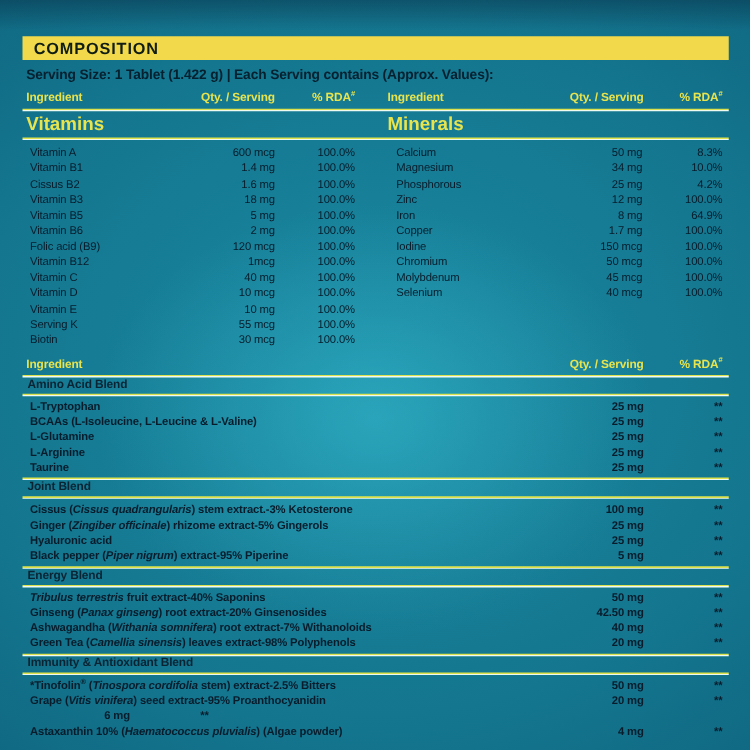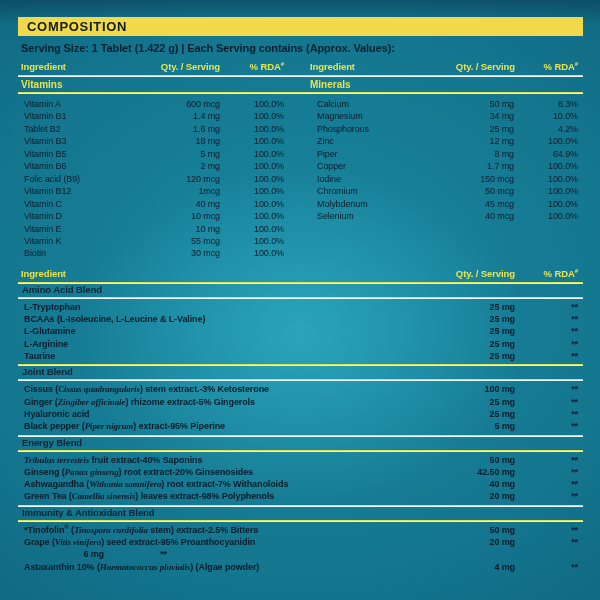--- a/index.html
+++ b/index.html
@@ -5,53 +5,53 @@
   html,body{margin:0;padding:0;}
   body{
     width:600px;height:600px;overflow:hidden;position:relative;
     font-family:"Liberation Sans","DejaVu Sans",sans-serif;
     background-color:#14758e;
     background-image:
       linear-gradient(180deg, rgba(6,44,66,.45) 0%, rgba(6,44,66,0) 4%),
       radial-gradient(ellipse 310px 240px at 50% 56%, rgba(62,200,218,.45) 0%, rgba(62,200,218,0) 72%),
       radial-gradient(ellipse 620px 520px at 50% 50%, #1a89a2 0%, #14758e 55%, #0c5b75 100%);
   }
-  .sheet{position:absolute;left:18px;top:17px;width:565px;}
+  .sheet{position:absolute;left:18px;top:29px;width:565px;}
   .banner{
     height:19px;background:#f2d94b;color:#101d14;
     display:flex;align-items:center;
     font-size:13px;font-weight:700;letter-spacing:.7px;
     padding-left:9px;
   }
   .serving{margin-top:6px;padding-left:3px;font-size:11px;font-weight:700;color:#05202f;letter-spacing:-.1px;}
   .rule{height:2px;background:linear-gradient(180deg,#dde24c 0 50%,#eefaf2 50% 100%);}
   .hdr{display:flex;font-size:9.5px;font-weight:700;color:#e8e44e;letter-spacing:-.1px;justify-content:flex-end;}
   .hdr-top{margin-top:7px;margin-bottom:3px;}
   .half-l{width:280px;box-sizing:border-box;display:flex;padding-left:3px;padding-right:14px;}
   .half-r{flex:1;box-sizing:border-box;display:flex;padding-left:12px;padding-right:5px;}
   .cname{flex:1;overflow:hidden;white-space:nowrap;}
   .cqty{width:70px;text-align:right;white-space:nowrap;}
   .crda{width:64px;text-align:right;white-space:nowrap;}
   .half-r .crda{width:63px;}
   .titles{display:flex;padding:2px 0;}
-  .sec-yellow{font-size:10px;font-weight:700;color:#e8e44e;}
+  .sec-yellow{font-size:15px;font-weight:700;color:#e8e44e;}
   .cols{display:flex;}
   .list{padding-top:4px;}
   .list-l{width:280px;box-sizing:border-box;padding-left:6px;padding-right:14px;}
   .list-r{flex:1;box-sizing:border-box;padding-left:19px;padding-right:5px;}
   .trow{display:flex;line-height:12.45px;font-size:9px;font-weight:400;color:#081c2b;letter-spacing:-.1px;}
   .hdr-bottom{margin-top:8px;margin-bottom:3px;padding-left:3px;padding-right:5px;}
   .hdr-bottom .cqty{width:80px;}
   .hdr-bottom .crda{width:63px;}
   .sec-title{font-size:9.5px;font-weight:700;color:#0a2433;padding:1px 0 2px 4px;line-height:10px;letter-spacing:-.1px;}
   .bwrap{padding-left:6px;padding-right:5px;padding-top:2px;padding-bottom:2px;}
   .brow{display:flex;line-height:12.3px;font-size:9px;font-weight:700;color:#081c2b;letter-spacing:-.1px;}
   .brow .cqty{width:80px;}
   .brow .crda{width:63px;}
-  i{font-style:italic;font-family:Liberation Serif, serif;}
+  i{font-style:italic;}
   sup{font-size:6px;vertical-align:super;line-height:0;}
 </style>
 </head>
 <body>
 
 <div class="sheet">
 
   <div class="banner">
     <span>COMPOSITION</span>
   </div>
@@ -90,21 +90,21 @@
           <span class="cname">Vitamin A</span>
           <span class="cqty">600 mcg</span>
           <span class="crda">100.0%</span>
         </div>
         <div class="trow">
           <span class="cname">Vitamin B1</span>
           <span class="cqty">1.4 mg</span>
           <span class="crda">100.0%</span>
         </div>
         <div class="trow">
-          <span class="cname">Tablet B2</span>
+          <span class="cname">Cissus B2</span>
           <span class="cqty">1.6 mg</span>
           <span class="crda">100.0%</span>
         </div>
         <div class="trow">
           <span class="cname">Vitamin B3</span>
           <span class="cqty">18 mg</span>
           <span class="crda">100.0%</span>
         </div>
         <div class="trow">
           <span class="cname">Vitamin B5</span>
@@ -135,21 +135,21 @@
           <span class="cname">Vitamin D</span>
           <span class="cqty">10 mcg</span>
           <span class="crda">100.0%</span>
         </div>
         <div class="trow">
           <span class="cname">Vitamin E</span>
           <span class="cqty">10 mg</span>
           <span class="crda">100.0%</span>
         </div>
         <div class="trow">
-          <span class="cname">Vitamin K</span>
+          <span class="cname">Serving K</span>
           <span class="cqty">55 mcg</span>
           <span class="crda">100.0%</span>
         </div>
         <div class="trow">
           <span class="cname">Biotin</span>
           <span class="cqty">30 mcg</span>
           <span class="crda">100.0%</span>
         </div>
       </div>
     <div class="list list-r">
@@ -167,21 +167,21 @@
           <span class="cname">Phosphorous</span>
           <span class="cqty">25 mg</span>
           <span class="crda">4.2%</span>
         </div>
         <div class="trow">
           <span class="cname">Zinc</span>
           <span class="cqty">12 mg</span>
           <span class="crda">100.0%</span>
         </div>
         <div class="trow">
-          <span class="cname">Piper</span>
+          <span class="cname">Iron</span>
           <span class="cqty">8 mg</span>
           <span class="crda">64.9%</span>
         </div>
         <div class="trow">
           <span class="cname">Copper</span>
           <span class="cqty">1.7 mg</span>
           <span class="crda">100.0%</span>
         </div>
         <div class="trow">
           <span class="cname">Iodine</span>

